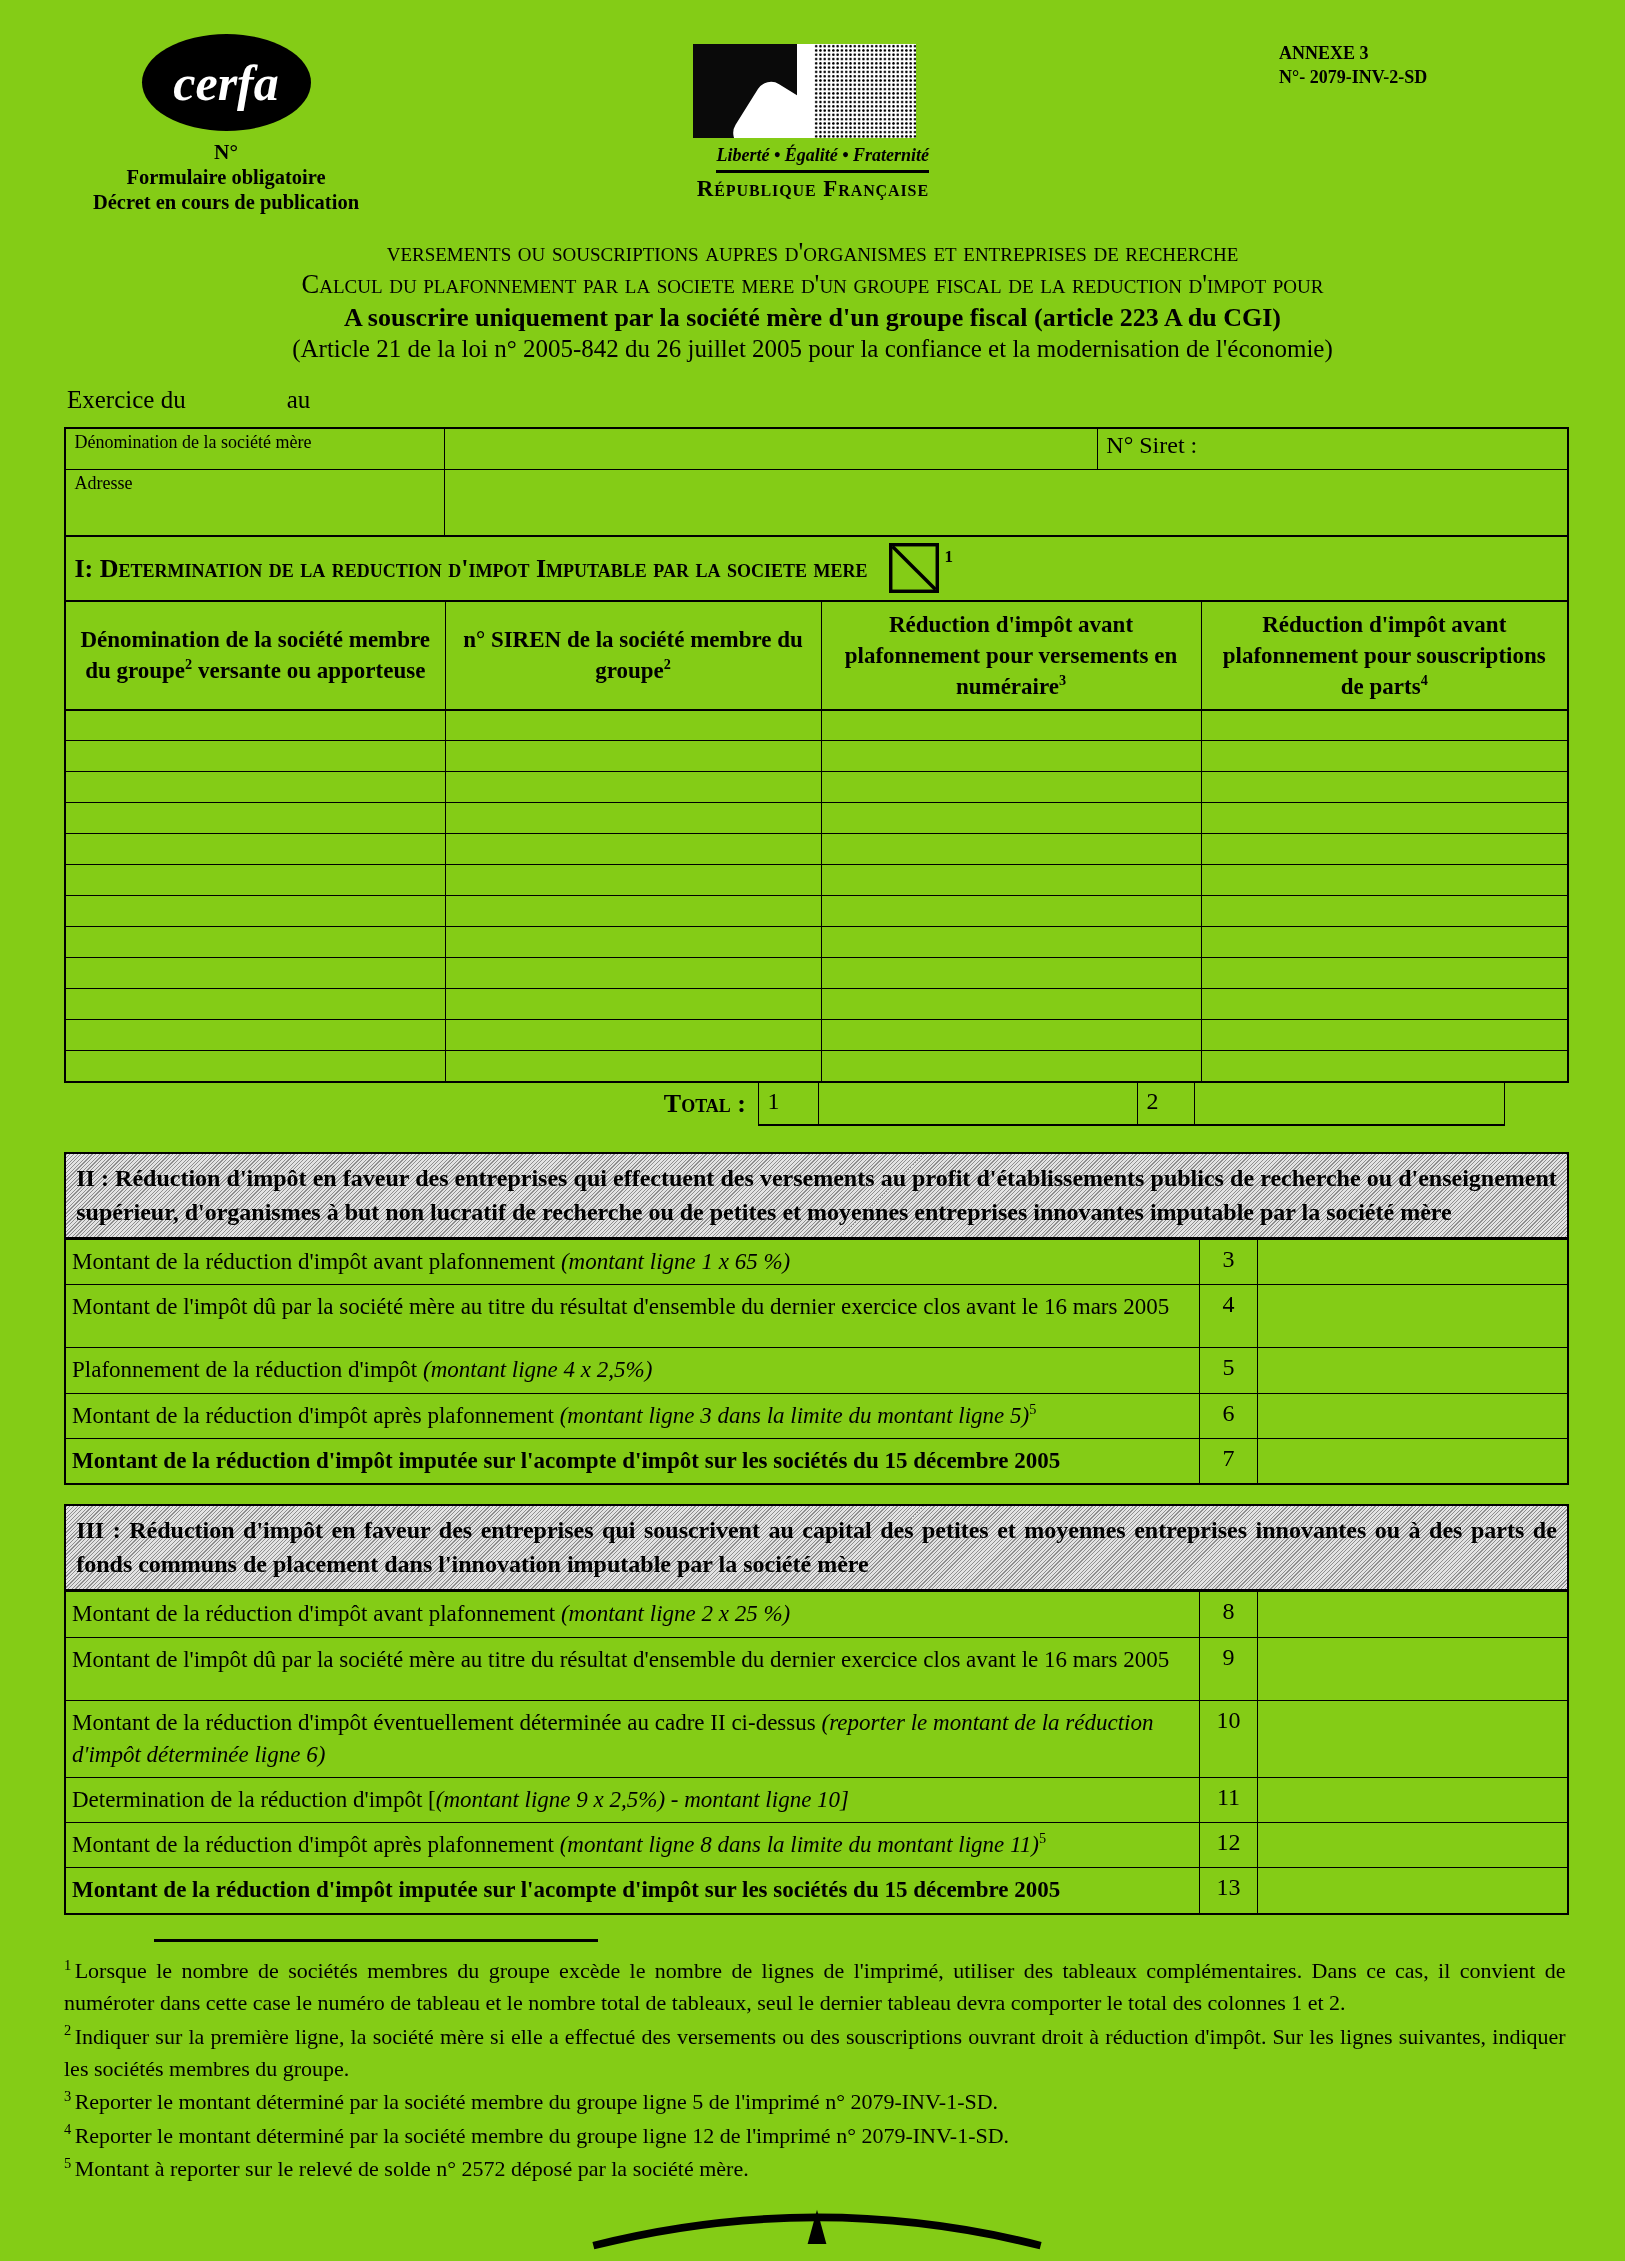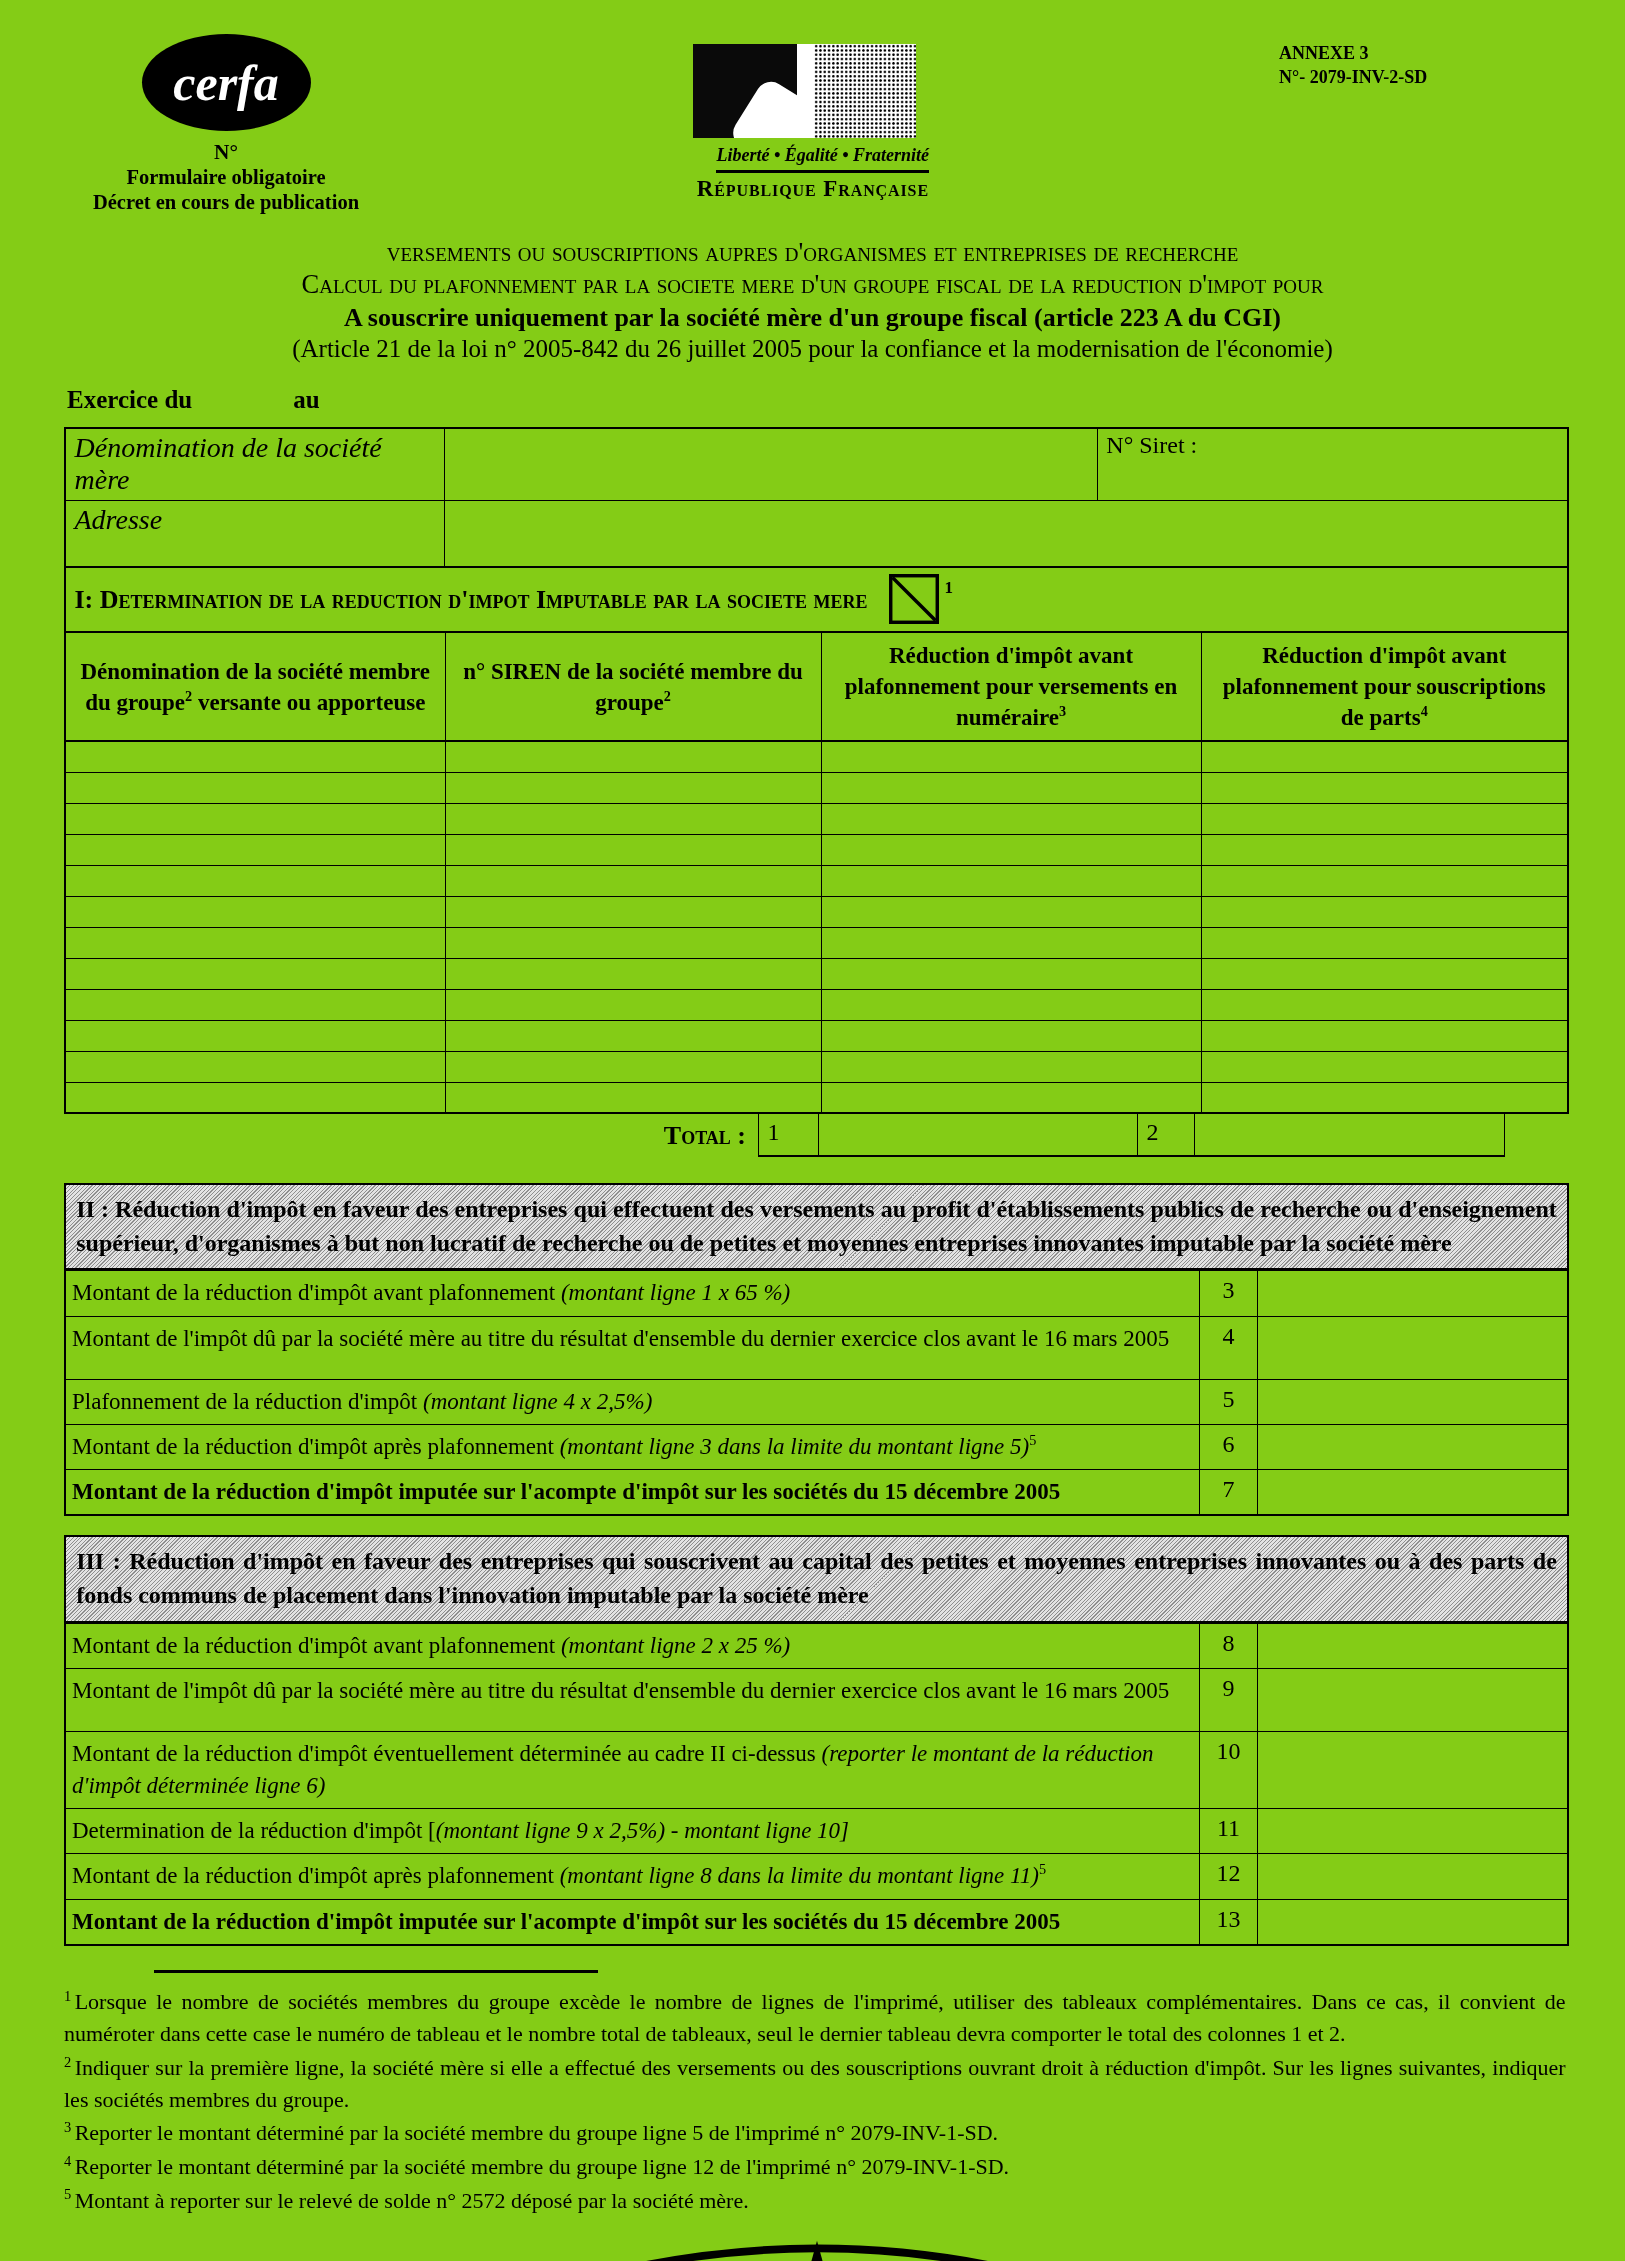--- a/index.html
+++ b/index.html
@@ -47,32 +47,32 @@
 
   .annexe { position:absolute; left:1279px; top:41px; width:316px; text-align:left;
             font-weight:bold; font-size:18px; line-height:1.35; }
 
   
   .title { position:absolute; left:61px; top:236px; width:1503px; text-align:center; line-height:1.22; }
   .title .sc { font-variant:small-caps; font-size:26.5px; }
   .title .b3 { font-weight:bold; font-size:26px; margin-top:1.7px; }
   .title .b4 { font-size:25px; }
 
-  .exercice { position:absolute; left:67px; top:386px; font-weight:bold; font-size:25px; display:flex; }
+  .exercice { position:absolute; left:67px; top:386px; font-weight:normal; font-size:25px; display:flex; }
   .exercice .blank1 { display:inline-block; width:101px; }
   .exercice .blank2 { display:inline-block; width:171px; }
 
   
   .content { position:absolute; left:64px; top:427px; width:1505px; }
 
   table { border-collapse:collapse; width:100%; }
 
   .info-table { border:2.6px solid #000; }
   .info-table td { border:1.7px solid #000; font-size:24px; padding:3.4px 8.5px; vertical-align:top; }
-  .info-table .lab { font-size:28px;font-style:italic; }
+  .info-table .lab { font-size:18px; }
   .r1 td { height:41px; }
   .r2 td { height:67px; }
   .siret-cell { display:flex; }
   .siret-cell .fill { flex:1; }
 
   .band1 {
     border-left:2.6px solid #000; border-right:2.6px solid #000;
     height:63px; display:flex; align-items:center; padding-left:8.5px;
     font-variant:small-caps; font-weight:bold; font-size:26px;
   }

